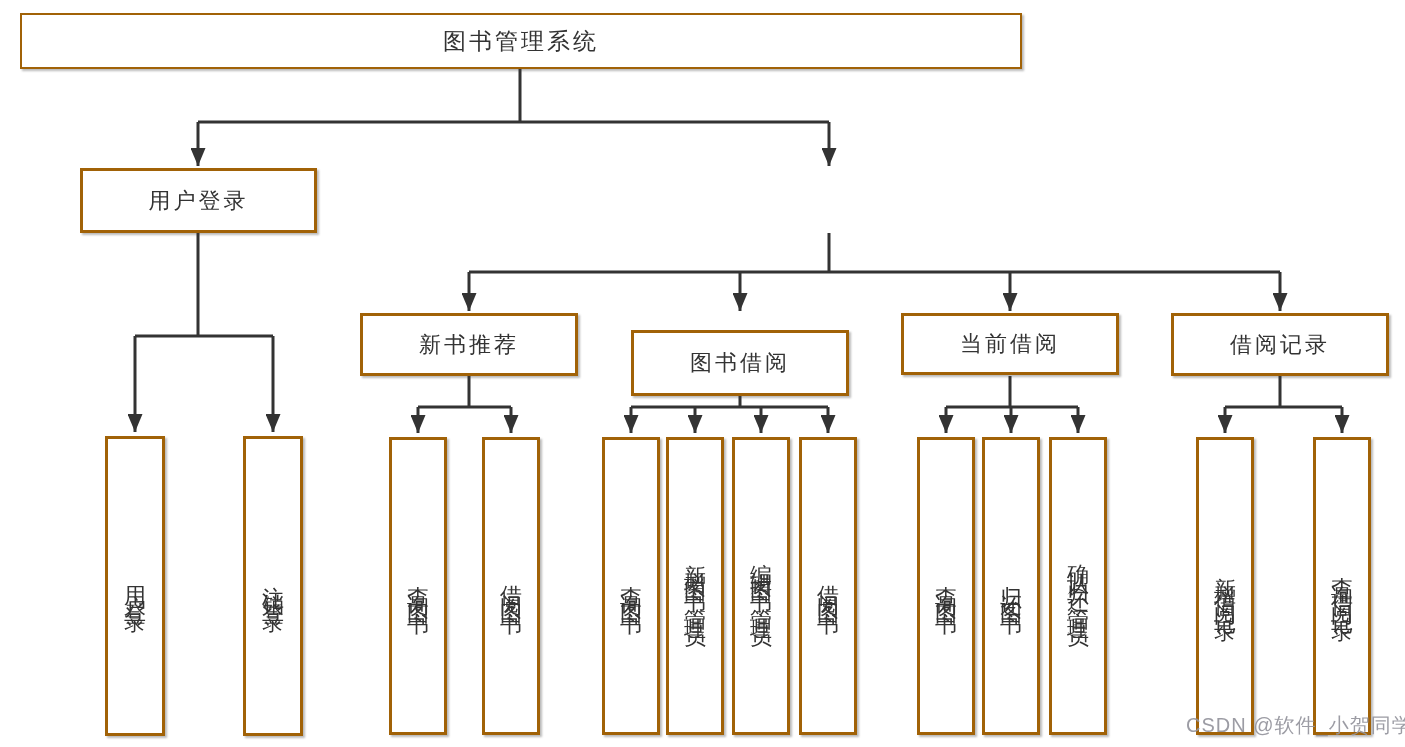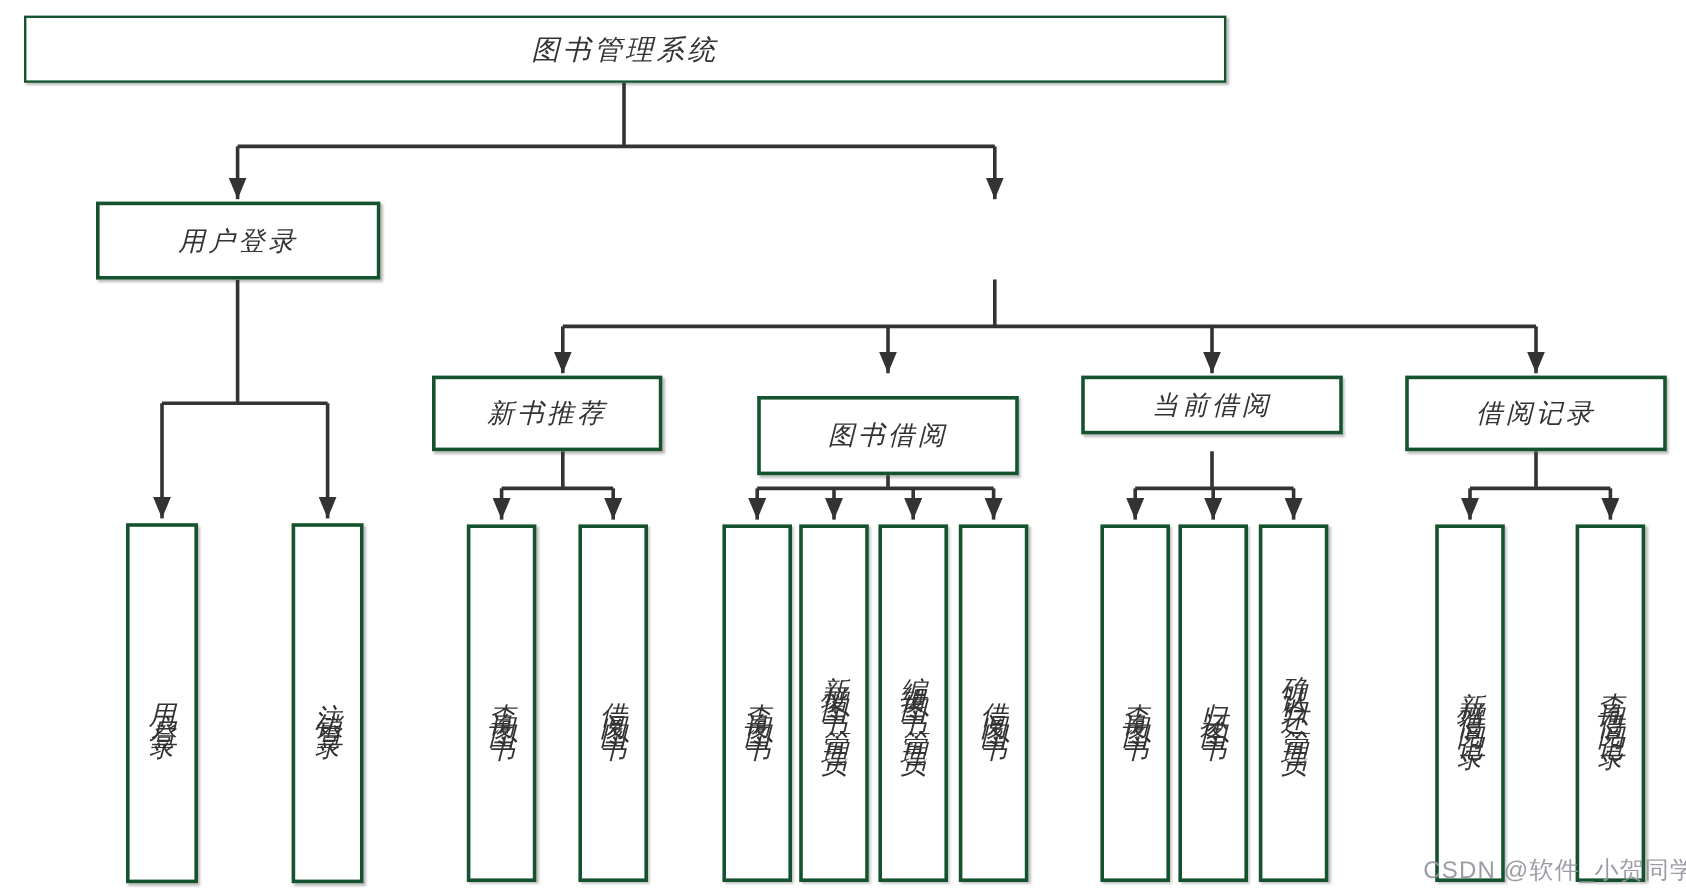--- a/index.html
+++ b/index.html
@@ -9,28 +9,27 @@
     height: 747px;
     background: #ffffff;
     font-family: "Liberation Sans", sans-serif;
     overflow: hidden;
   }
   .wires { position: absolute; left: 0; top: 0; width: 1405px; height: 747px; }
   .node {
     position: absolute;
     box-sizing: border-box;
     background: #ffffff;
-    border: 3px solid #14532d;
+    border: 3px solid #a16207;
     color: #333333;
     display: flex;
     align-items: center;
     justify-content: center;
     box-shadow: 2px 2px 2px rgba(60,60,60,0.35);
     z-index: 2;
-    font-style: italic;
   }
   .h-node { font-size: 22px; letter-spacing: 3px; white-space: nowrap; }
   .root-node { border-width: 2px; font-size: 23px; }
   .v-node {
     writing-mode: vertical-rl;
     text-orientation: mixed;
     font-size: 22px;
     letter-spacing: 9px;
     line-height: 1;
   }
@@ -89,23 +88,23 @@
     <path d="M1078 407 V433" stroke="#333333" stroke-width="3" fill="none" marker-end="url(#arrow)"></path>
 
     <path d="M1225 407 V433" stroke="#333333" stroke-width="3" fill="none" marker-end="url(#arrow)"></path>
     <path d="M1342 407 V433" stroke="#333333" stroke-width="3" fill="none" marker-end="url(#arrow)"></path>
   </svg>
 
   <div class="node h-node root-node" style="left:20px; top:13px; width:1002px; height:56px;">图书管理系统</div>
 
   <div class="node h-node" style="left:80px; top:168px; width:237px; height:65px;">用户登录</div>
 
-  <div class="node h-node" style="left:360px; top:313px; width:192px; height:63px;">新书推荐</div>
+  <div class="node h-node" style="left:360px; top:313px; width:218px; height:63px;">新书推荐</div>
   <div class="node h-node" style="left:631px; top:330px; width:218px; height:66px;">图书借阅</div>
-  <div class="node h-node" style="left:901px; top:313px; width:218px; height:49px;">当前借阅</div>
+  <div class="node h-node" style="left:901px; top:313px; width:218px; height:62px;">当前借阅</div>
   <div class="node h-node" style="left:1171px; top:313px; width:218px; height:63px;">借阅记录</div>
 
   <div class="node v-node" style="left:105px; top:436px; width:60px; height:300px;">用户登录</div>
   <div class="node v-node" style="left:243px; top:436px; width:60px; height:300px;">注销登录</div>
 
   <div class="node v-node" style="left:389px; top:437px; width:58px; height:298px;">查询图书</div>
   <div class="node v-node" style="left:482px; top:437px; width:58px; height:298px;">借阅图书</div>
 
   <div class="node v-node" style="left:602px; top:437px; width:58px; height:298px;">查询图书</div>
   <div class="node v-node" style="left:666px; top:437px; width:58px; height:298px;">新增图书（管理员）</div>

